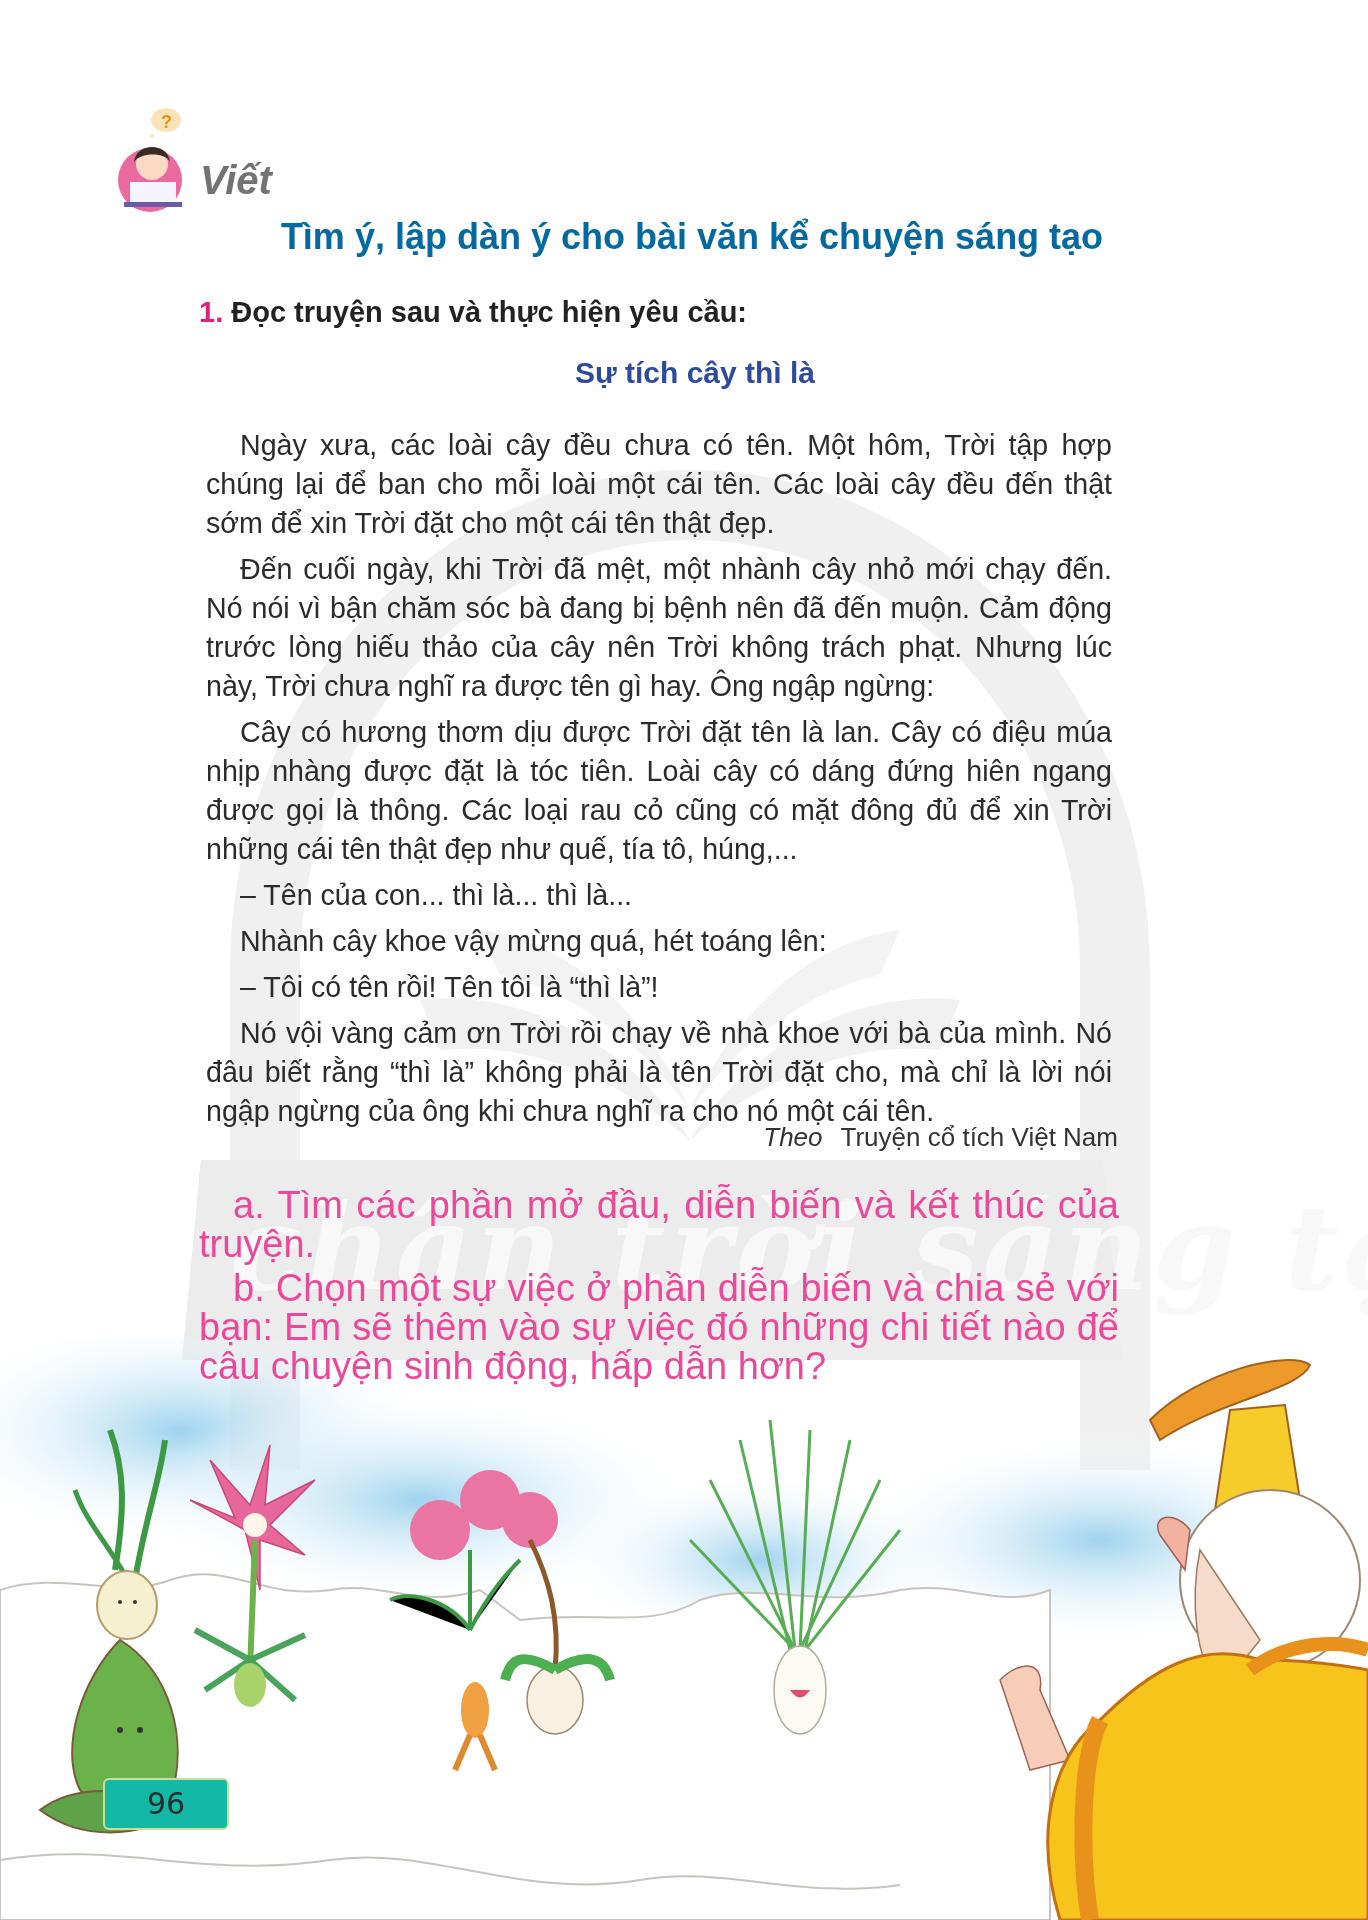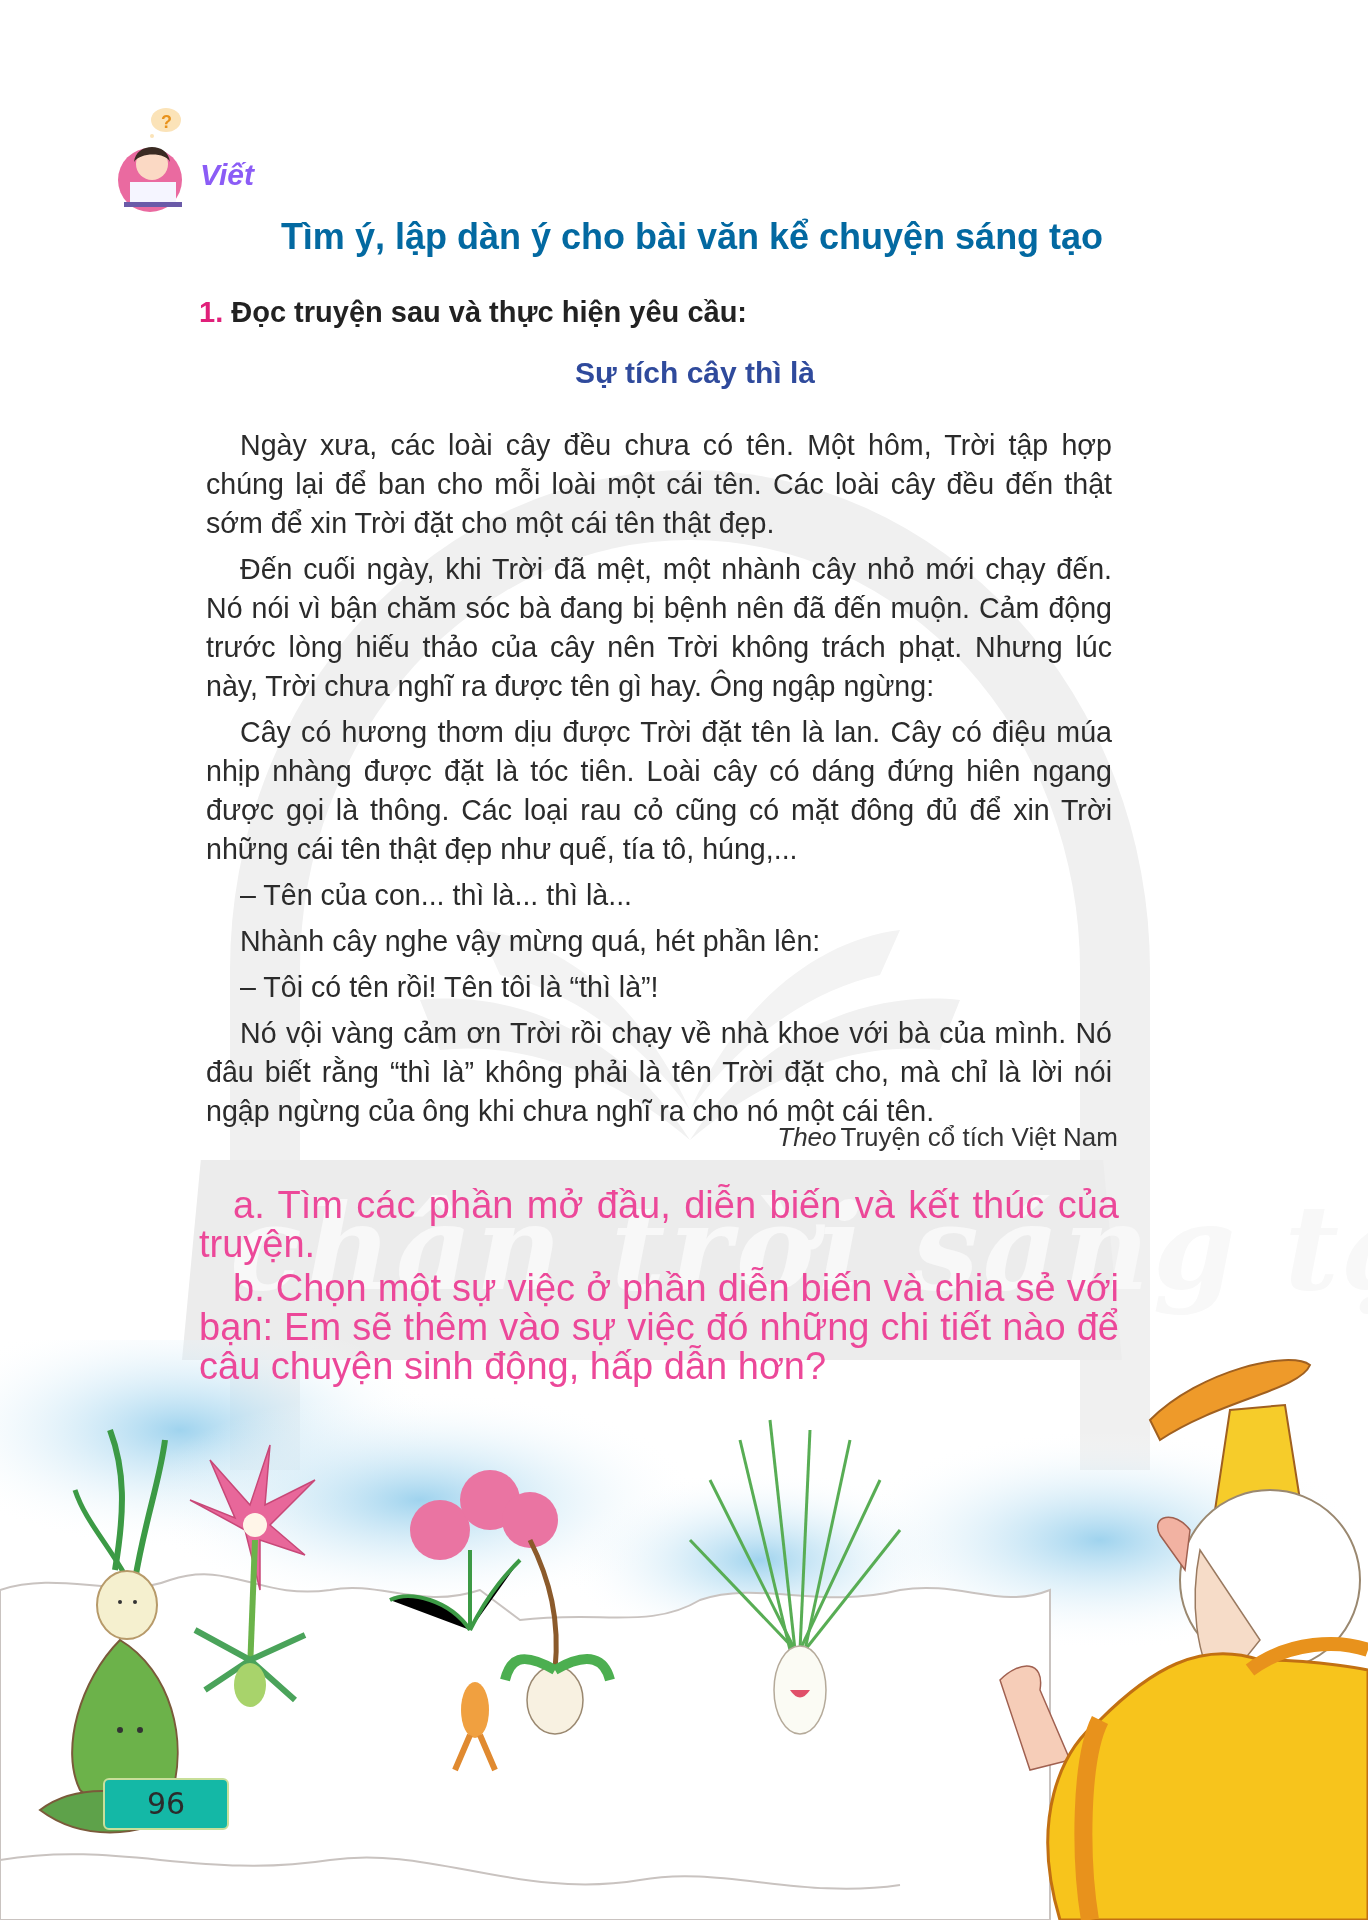--- a/index.html
+++ b/index.html
@@ -13,32 +13,32 @@
   .wm-book { position:absolute; left:400px; top:880px; width:580px; height:280px; z-index:0; }
   .wm-band { position:absolute; left:182px; top:1160px; width:940px; height:200px; background:#ececec;
              clip-path:polygon(2% 0, 98% 0, 100% 100%, 0 100%); z-index:0; }
   .wm-text { position:absolute; left:230px; top:1178px; width:900px; font-size:118px; font-weight:bold;
              font-style:italic; color:#f8f8f8; letter-spacing:4px; z-index:1; white-space:nowrap;
              font-family:"DejaVu Serif", serif; }
 
   .content { position:absolute; left:0; top:0; width:1368px; height:1920px; z-index:2; }
 
   .section-icon { left:116px; top:106px; width:80px; height:108px; }
-  .section-label { left:200px; top:158px; font-size:30px; font-weight:bold; font-style:italic; color:#8b5cf6; }
+  .section-label { left:200px; top:158px; font-size:40px; font-weight:bold; font-style:italic; color:#737373; }
   .page-title { left:0; width:1368px; top:216px; text-align:center; font-size:36px; font-weight:bold;
                 color:#0369a1; padding-left:11px; }
   .page-title span { display:inline-block; margin-left:-6px; }
   .task { left:199px; top:296px; font-size:29px; font-weight:bold; color:#222; }
   .task .num { color:#e0207a; }
   .story-title { left:0; width:1390px; top:356px; text-align:center; font-size:30px; font-weight:bold; color:#2f4a9c; }
 
   .story { left:199px; top:419px; width:920px; font-size:28.6px; line-height:39px; color:#2b2b2b; }
   .story p { margin:7px; text-indent:34px; text-align:justify; }
   .source { left:0; width:1118px; top:1122px; text-align:right; font-size:26px; color:#333; }
-  .source i { margin-right:4px; }
+  .source i { margin-right:18px; }
 
   .questions { left:199px; top:1186px; width:920px; font-size:38px; line-height:39px; color:#ec4899; }
   .questions p { margin:0 0 5px 0; text-indent:34px; text-align:justify; }
 
   
   .illus { position:absolute; left:0; top:1340px; width:1368px; height:580px; z-index:1; }
   .page-num { left:103px; top:1778px; width:122px; height:48px; background:#14b8a6; border:2px solid #c8df9a;
               border-radius:6px; text-align:center; line-height:48px; font-size:30px; color:#2b2b2b; z-index:3;
               font-family:"DejaVu Sans", sans-serif; }
 </style>
@@ -155,21 +155,21 @@
     <span>Đọc truyện sau và thực hiện yêu cầu:</span>
   </div>
 
   <div class="abs story-title">Sự tích cây thì là</div>
 
   <div class="abs story">
     <p>Ngày xưa, các loài cây đều chưa có tên. Một hôm, Trời tập hợp chúng lại để ban cho mỗi loài một cái tên. Các loài cây đều đến thật sớm để xin Trời đặt cho một cái tên thật đẹp.</p>
     <p>Đến cuối ngày, khi Trời đã mệt, một nhành cây nhỏ mới chạy đến. Nó nói vì bận chăm sóc bà đang bị bệnh nên đã đến muộn. Cảm động trước lòng hiếu thảo của cây nên Trời không trách phạt. Nhưng lúc này, Trời chưa nghĩ ra được tên gì hay. Ông ngập ngừng:</p>
     <p>Cây có hương thơm dịu được Trời đặt tên là lan. Cây có điệu múa nhịp nhàng được đặt là tóc tiên. Loài cây có dáng đứng hiên ngang được gọi là thông. Các loại rau cỏ cũng có mặt đông đủ để xin Trời những cái tên thật đẹp như quế, tía tô, húng,...</p>
     <p>– Tên của con... thì là... thì là...</p>
-    <p>Nhành cây nghe vậy mừng quá, hét phần lên:</p>
+    <p>Nhành cây khoe vậy mừng quá, hét toáng lên:</p>
     <p>– Tôi có tên rồi! Tên tôi là “thì là”!</p>
     <p>Nó vội vàng cảm ơn Trời rồi chạy về nhà khoe với bà của mình. Nó đâu biết rằng “thì là” không phải là tên Trời đặt cho, mà chỉ là lời nói ngập ngừng của ông khi chưa nghĩ ra cho nó một cái tên.</p>
   </div>
 
   <div class="abs source">
     <i>Theo</i><span>Truyện cổ tích Việt Nam</span>
   </div>
 
   <div class="abs questions">
     <p>a. Tìm các phần mở đầu, diễn biến và kết thúc của truyện.</p>

